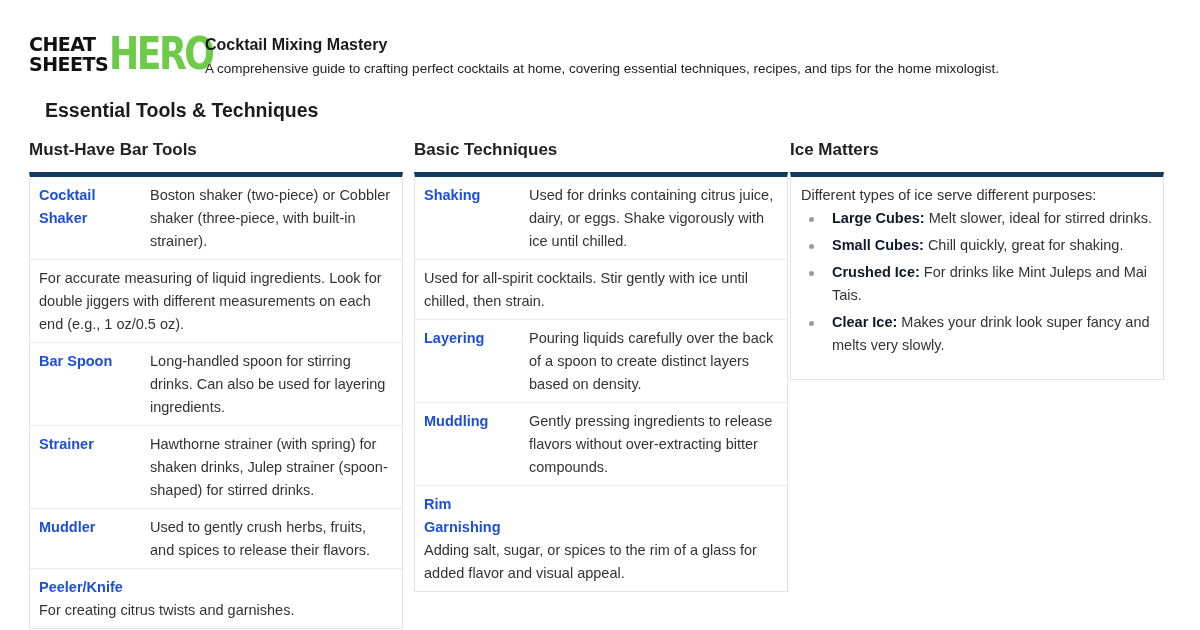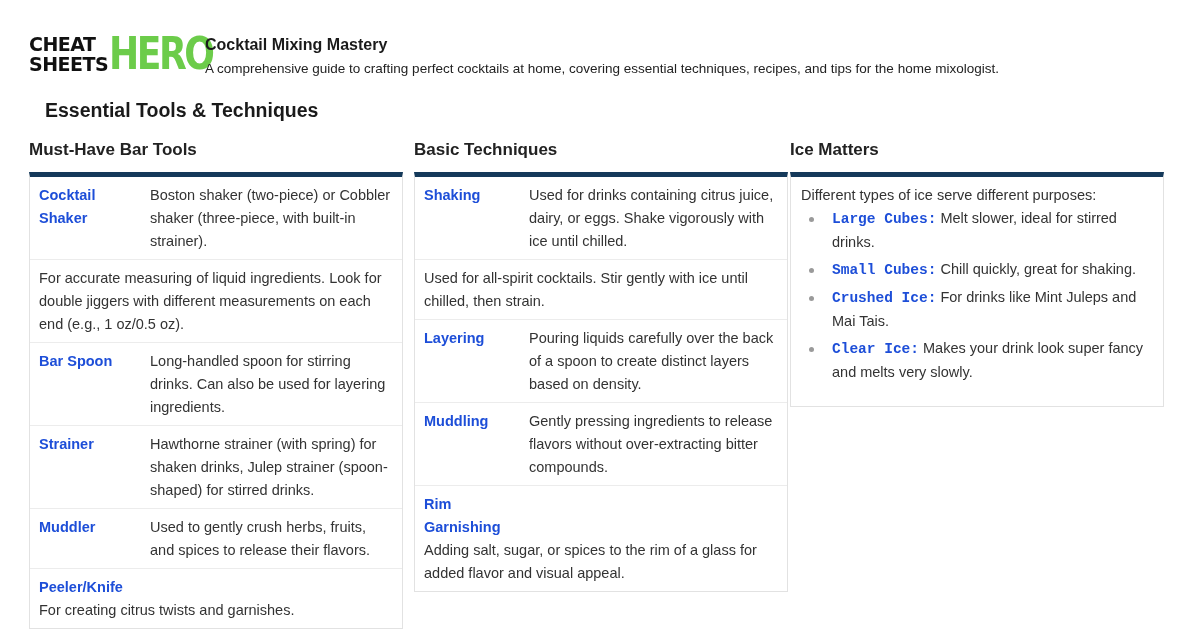--- a/index.html
+++ b/index.html
@@ -27,21 +27,21 @@
   .tool-row { display: flex; border-bottom: 1px solid #ececec; padding: 7px 9px 6px 9px; }
   .tool-row:last-child { border-bottom: none; flex-direction: column; }
   .tool-name { width: 111px; flex-shrink: 0; font-weight: bold; font-size: 14.5px; line-height: 23px; color: #1d4ed8; padding-right: 6px; }
   .col-2 .tool-name { width: 105px; }
   .tool-desc { font-size: 14.5px; line-height: 23px; color: #333; }
 
   .ice-body { padding: 7px 10px 18px 10px; font-size: 14.5px; line-height: 23px; color: #333; }
   .ice-list { list-style: none; margin-top: 0; }
   .ice-item { position: relative; padding-left: 31px; margin-bottom: 4px; }
   .ice-item .bullet { position: absolute; left: 8px; top: 10px; width: 5px; height: 5px; border-radius: 50%; background: #9a9a9a; }
-  .ice-item b { color: #1d4ed8; font-family: Liberation Mono, monospace; }
+  .ice-item b { color: #0f172a; }
 </style>
 </head>
 <body>
 
 <div class="header">
   <div class="logo">
     <div class="logo-left">
       <span>CHEAT</span>
       <span>SHEETS</span>
     </div>

